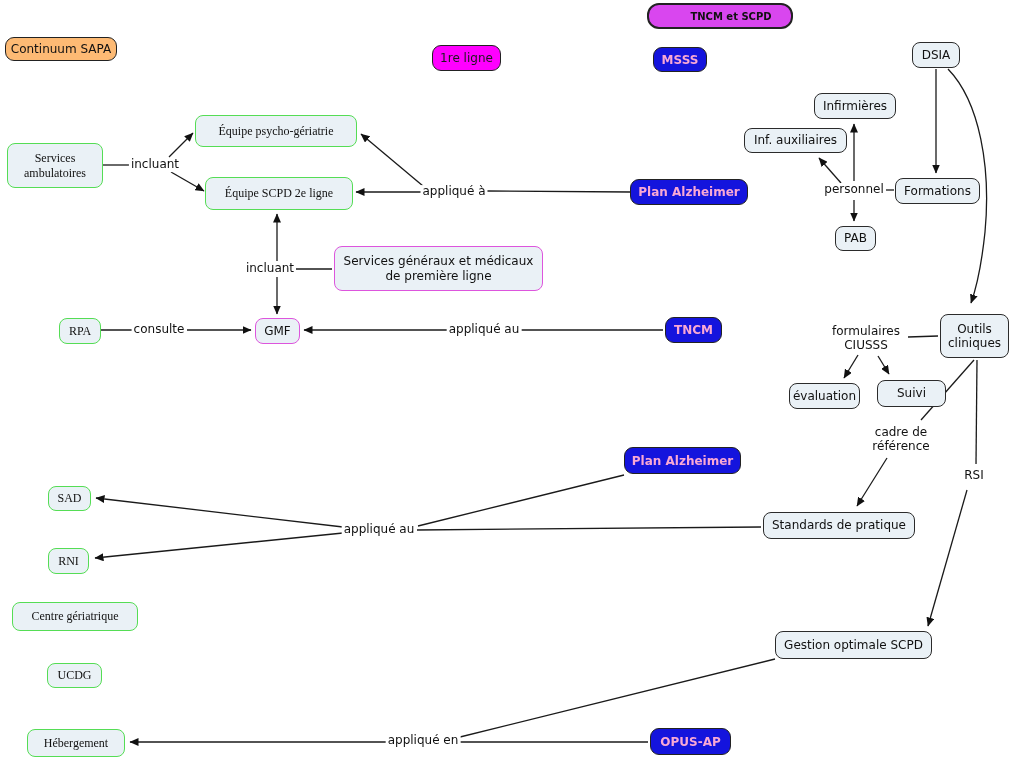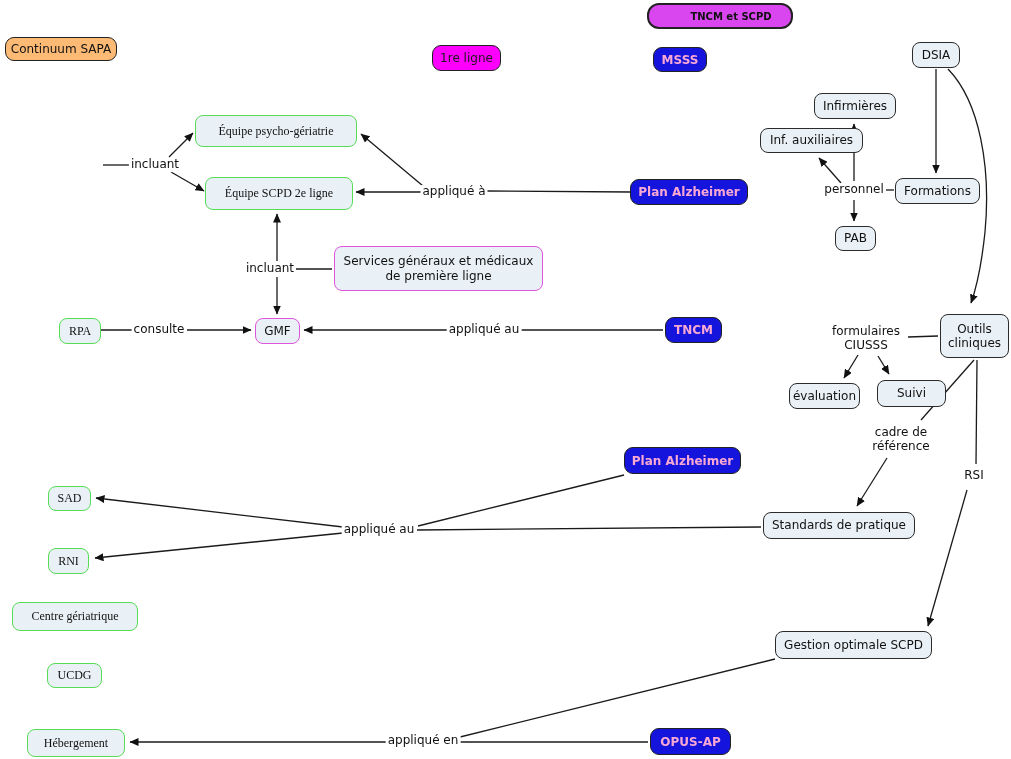--- a/index.html
+++ b/index.html
@@ -101,29 +101,30 @@
   <div class="chip fill-green" style="left:5px;top:37px;width:112px;height:24px;">Continuum SAPA</div>
   <div class="chip fill-magenta" style="left:432px;top:45px;width:69px;height:26px;">1re ligne</div>
   <div class="chip fill-blue" style="left:653px;top:47px;width:54px;height:25px;">MSSS</div>
   <div class="chip fill-blue" style="left:630px;top:179px;width:118px;height:26px;">Plan Alzheimer</div>
   <div class="chip fill-blue" style="left:665px;top:317px;width:57px;height:26px;">TNCM</div>
   <div class="chip fill-blue" style="left:624px;top:447px;width:117px;height:27px;">Plan Alzheimer</div>
   <div class="chip fill-blue" style="left:650px;top:728px;width:81px;height:27px;">OPUS-AP</div>
 
   <div class="node" style="left:912px;top:42px;width:48px;height:26px;">DSIA</div>
   <div class="node" style="left:814px;top:93px;width:82px;height:26px;">Infirmières</div>
-  <div class="node" style="left:744px;top:128px;width:103px;height:25px;margin-left:16px;">Inf. auxiliaires</div>
+  <div class="node" style="left:744px;top:128px;width:103px;height:25px;">Inf. auxiliaires</div>
   <div class="node" style="left:895px;top:178px;width:85px;height:26px;">Formations</div>
   <div class="node" style="left:835px;top:226px;width:41px;height:25px;">PAB</div>
   <div class="node" style="left:940px;top:314px;width:69px;height:44px;">Outils cliniques</div>
   <div class="node" style="left:789px;top:383px;width:71px;height:26px;">évaluation</div>
   <div class="node" style="left:877px;top:380px;width:69px;height:27px;">Suivi</div>
   <div class="node" style="left:763px;top:512px;width:152px;height:27px;">Standards de pratique</div>
   <div class="node" style="left:775px;top:631px;width:157px;height:28px;">Gestion optimale SCPD</div>
 
+  <div class="node green" style="left:7px;top:143px;width:96px;height:45px;">Services ambulatoires</div>
   <div class="node green" style="left:195px;top:115px;width:162px;height:32px;">Équipe psycho-gériatrie</div>
   <div class="node green" style="left:205px;top:177px;width:148px;height:33px;">Équipe SCPD 2e ligne</div>
   <div class="node green" style="left:59px;top:318px;width:42px;height:26px;">RPA</div>
   <div class="node green" style="left:48px;top:486px;width:43px;height:25px;">SAD</div>
   <div class="node green" style="left:48px;top:548px;width:41px;height:26px;">RNI</div>
   <div class="node green" style="left:12px;top:602px;width:126px;height:29px;">Centre gériatrique</div>
   <div class="node green" style="left:47px;top:663px;width:55px;height:25px;">UCDG</div>
   <div class="node green" style="left:27px;top:729px;width:98px;height:28px;">Hébergement</div>
 
   <div class="node magenta" style="left:334px;top:246px;width:209px;height:45px;">Services généraux et médicaux de première ligne</div>

